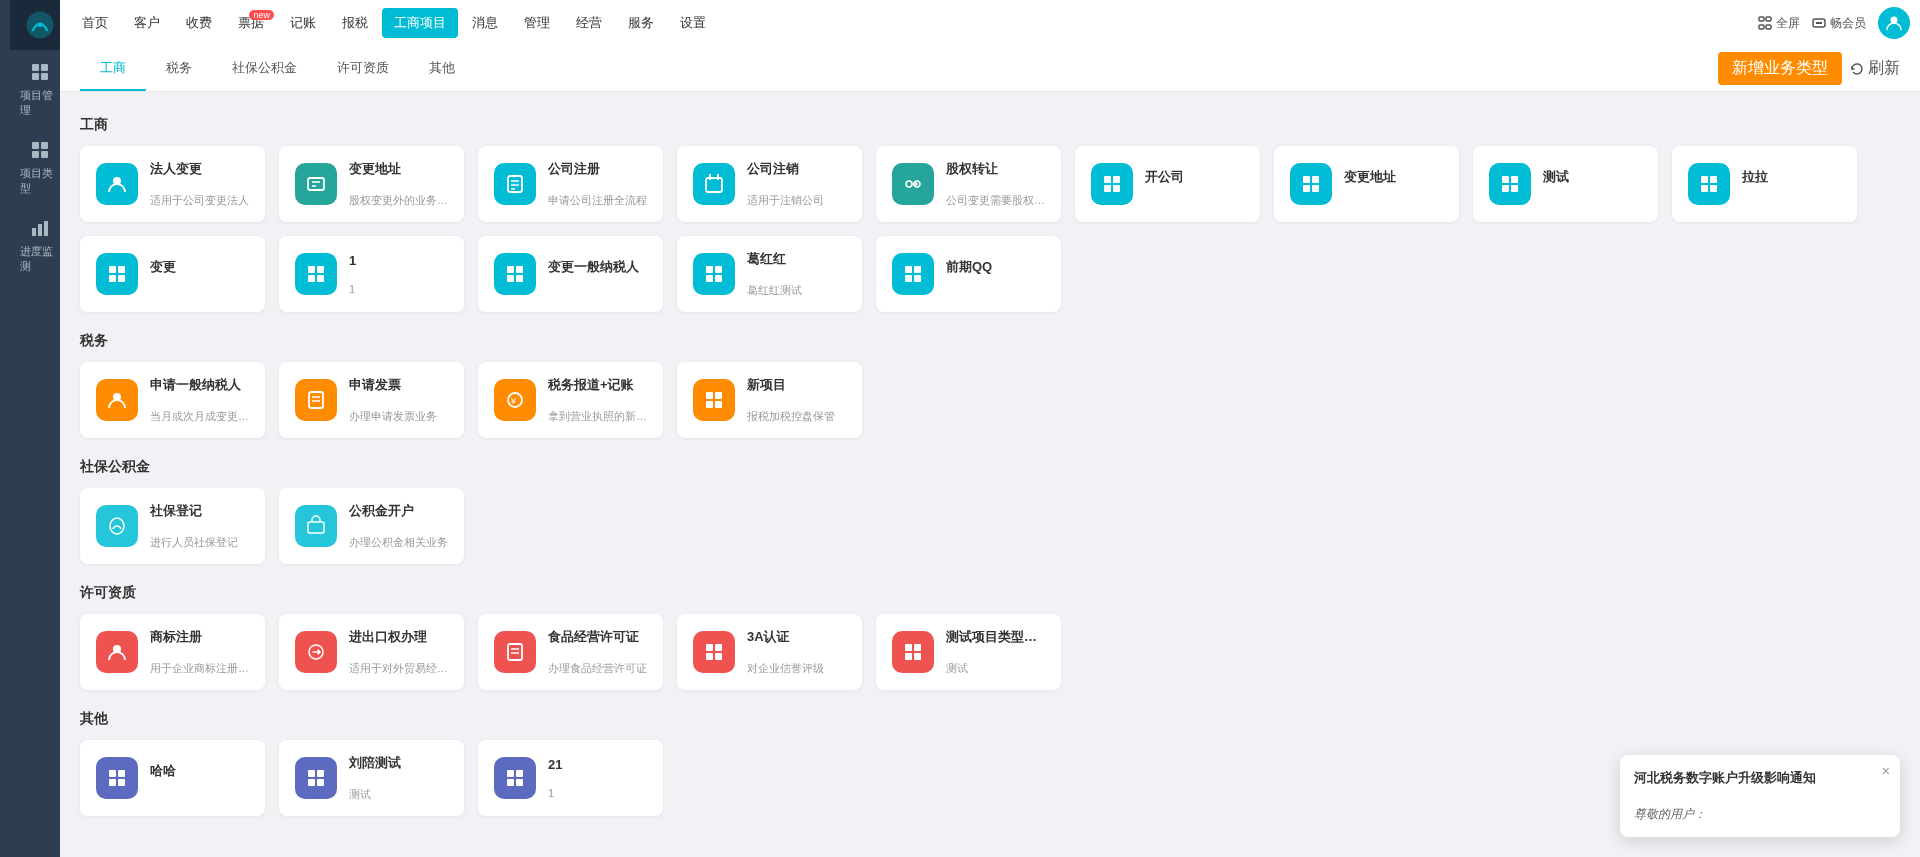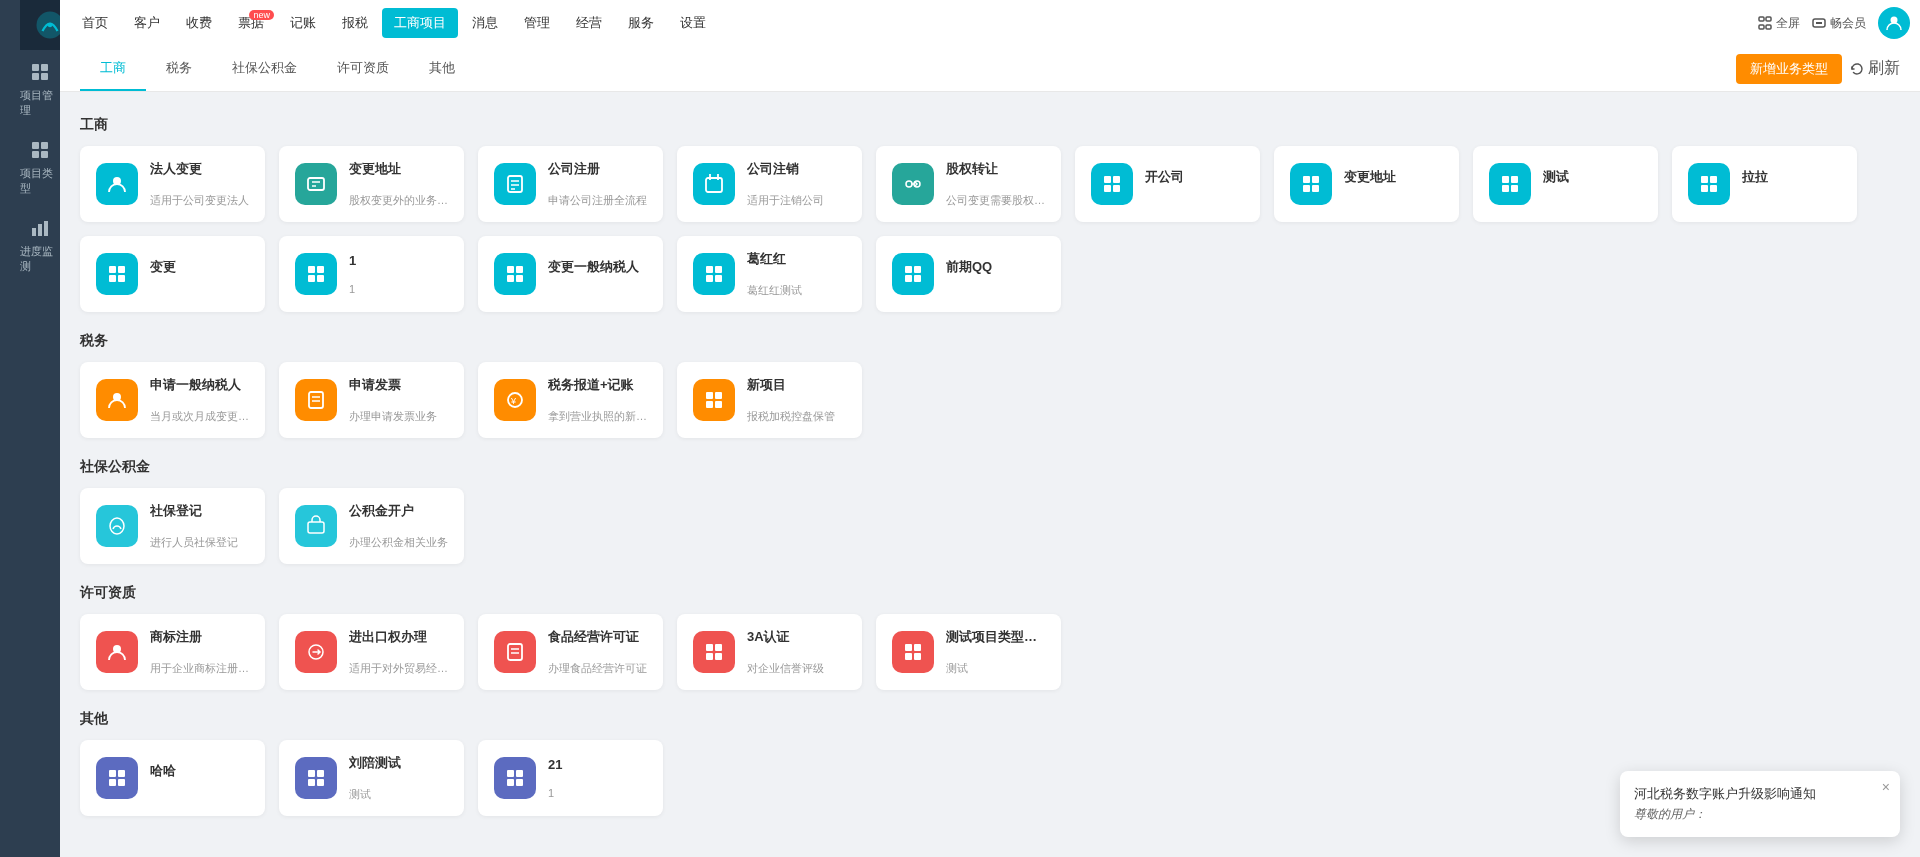--- a/index.html
+++ b/index.html
@@ -4,21 +4,21 @@
   <style>
     * { margin: 0; padding: 0; box-sizing: border-box; }
     body { font-family: "Microsoft YaHei", "PingFang SC", sans-serif; font-size: 13px; background: #f0f2f5; color: #333; display: flex; height: 857px; overflow: hidden; }
 
     
     .sidebar {
       width: 60px;
       background: #2d3e50;
       display: flex;
       flex-direction: column;
-      align-items: flex-start;
+      align-items: center;
       padding-top: 0;
       flex-shrink: 0;
       padding-left: 20px;
     }
     .sidebar-logo {
       width: 60px;
       height: 50px;
       display: flex;
       align-items: center;
       justify-content: center;
@@ -151,21 +151,21 @@
       gap: 8px;
       align-items: center;
     }
     .btn-new-type {
       background: #ff8c00;
       color: #fff;
       border: none;
       padding: 6px 14px;
       border-radius: 4px;
       cursor: pointer;
-      font-size: 13px;
+      font-size: 16px;
     }
     .btn-refresh {
       display: flex;
       align-items: center;
       gap: 4px;
       color: #555;
       cursor: pointer;
       font-size: 16px;
       border: none;
       background: none;
@@ -250,21 +250,21 @@
       z-index: 999;
     }
     .notif-close {
       position: absolute;
       top: 8px;
       right: 10px;
       cursor: pointer;
       color: #999;
       font-size: 14px;
     }
-    .notif-title { font-size: 13px; font-weight: 400; color: #333; margin-bottom: 2px; }
+    .notif-title { font-size: 13px; font-weight: 700; color: #333; margin-bottom: 18px; }
     .notif-body { color: #666; line-height: 1.5; font-style: italic; }
   </style>
 </head>
 <body>
 
 <div class="sidebar">
   <div class="sidebar-logo">
     <svg viewBox="0 0 40 40" xmlns="http://www.w3.org/2000/svg">
       <circle cx="20" cy="20" r="18" fill="#00bcd4" opacity="0.3"></circle>
       <path d="M10 28 Q20 8 30 28" stroke="#00bcd4" stroke-width="3" fill="none"></path>

